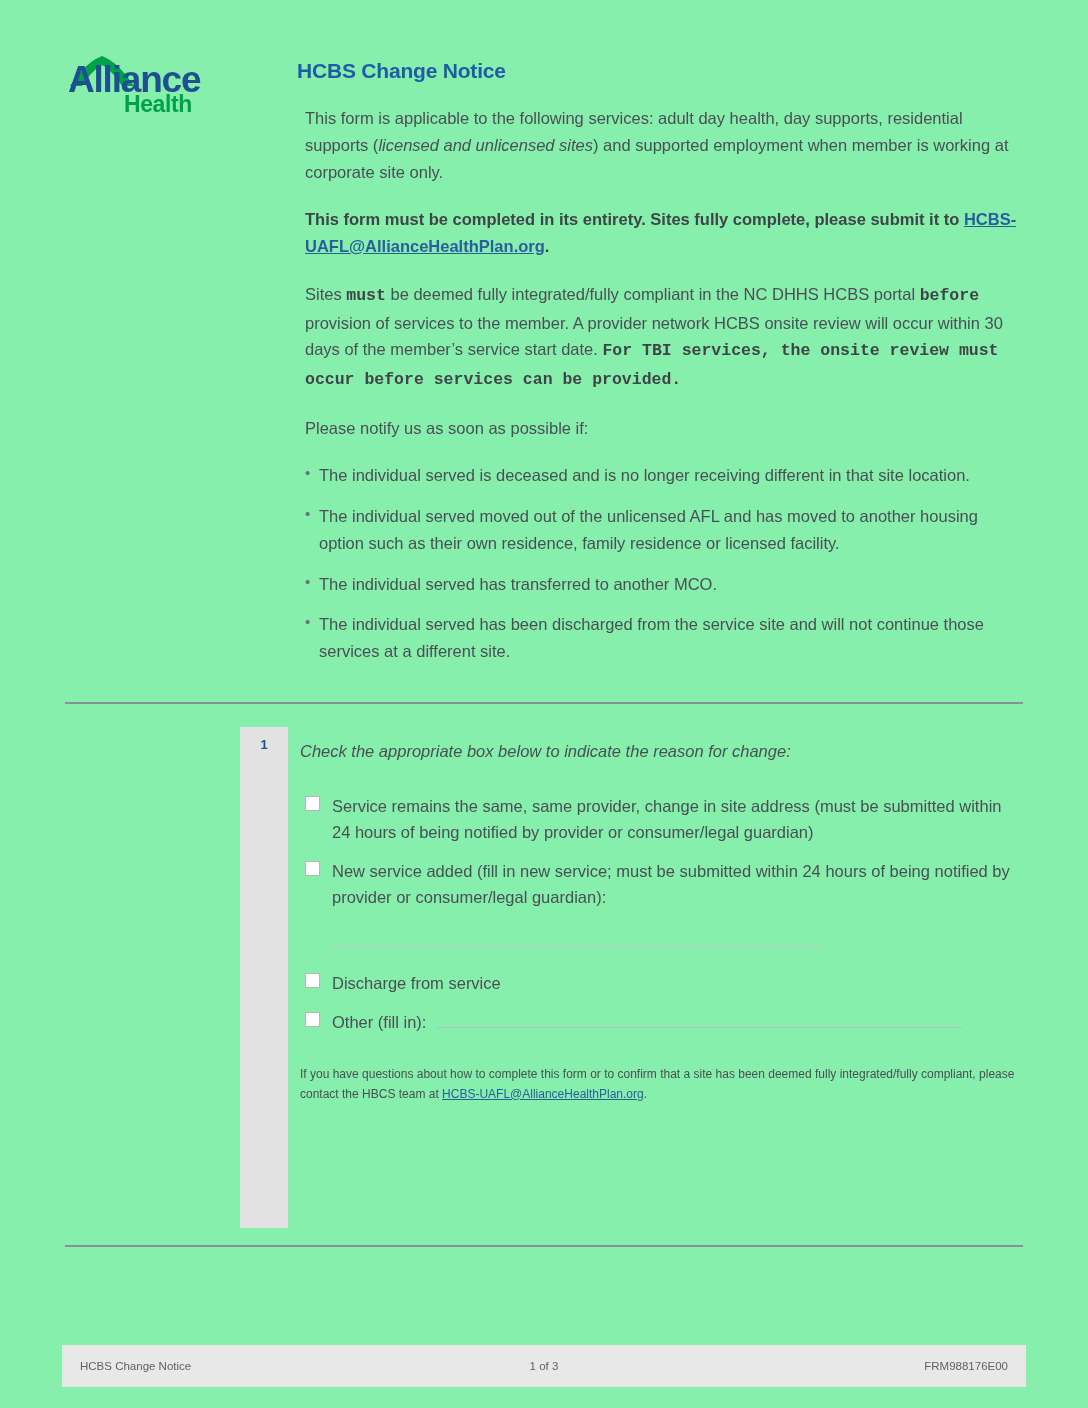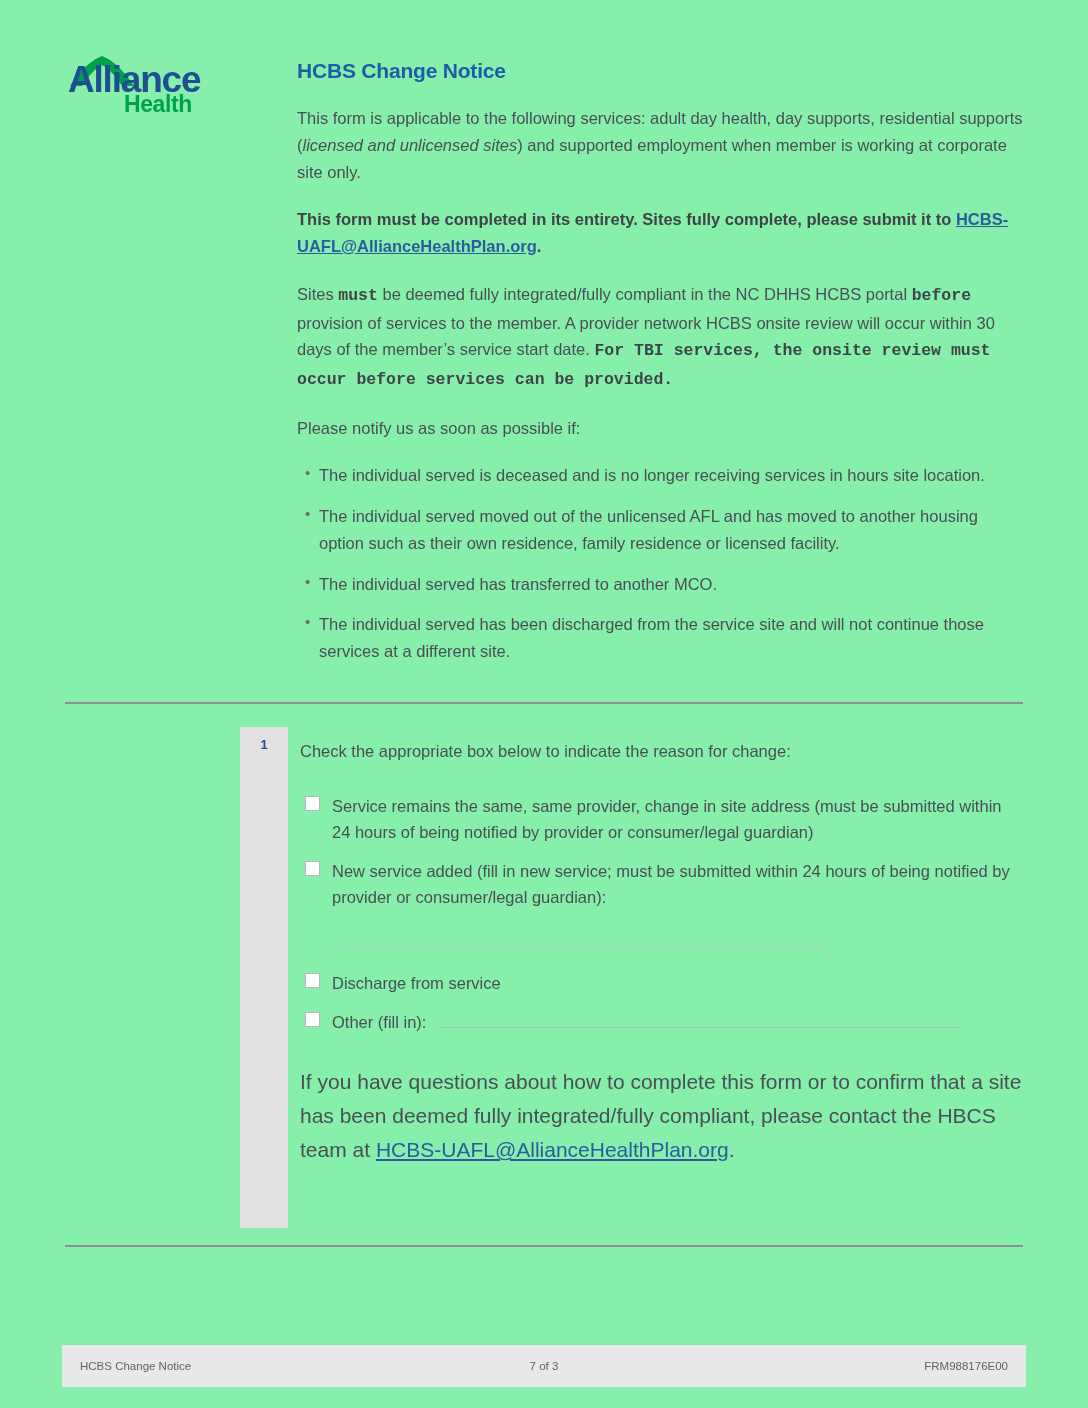--- a/index.html
+++ b/index.html
@@ -43,21 +43,21 @@
     font-size: 21px;
     font-weight: bold;
     color: #1f5ca8;
     letter-spacing: -0.2px;
     margin: 0 0 22px 0;
     line-height: 1.2;
   }
   p.body-text {
     font-size: 16.5px;
     line-height: 1.62;
-    margin: 0 0 21px 0;
+    margin: 0 0 21px 8px;
     color: #4a4f55;
   }
   p.body-text.bold {
     font-weight: bold;
     color: #3f4449;
   }
   .em { font-style: italic; }
   .strong { font-weight: bold; color: #3f4449; font-family: Liberation Mono, monospace; }
   a.maillink {
     color: #2a5d9e;
@@ -121,20 +121,21 @@
     position: absolute;
     left: 300px;
     top: 738px;
     width: 722px;
   }
   .section-intro {
     font-size: 16.5px;
     line-height: 1.62;
     margin: 0 0 28px 0;
     color: #4a4f55;
+    font-style: italic;
   }
 
   .check-row {
     position: relative;
     padding-left: 32px;
     margin-bottom: 12px;
     font-size: 16.5px;
     line-height: 1.6;
     color: #4a4f55;
   }
@@ -159,21 +160,21 @@
     width: 525px;
     margin-left: 6px;
   }
   .fill-line-block {
     margin: 36px 0 22px 32px;
     width: 490px;
     border-bottom: 1px solid #c3c6c9;
     height: 1px;
   }
   .section-outro {
-    font-size: 21px;
+    font-size: 12px;
     line-height: 1.62;
     margin: 30px 0 0 0;
     color: #4a4f55;
   }
 
   
   .footer-band {
     position: absolute;
     left: 62px;
     top: 1345px;
@@ -212,21 +213,21 @@
 
     <p class="body-text"><span>This form is applicable to the following services: adult day health, day supports, residential supports (</span><span class="em">licensed and unlicensed sites</span><span>) and supported employment when member is working at corporate site only.</span></p>
 
     <p class="body-text bold"><span>This form must be completed in its entirety. Sites fully complete, please submit it to </span><a class="maillink" href="#">HCBS-UAFL@AllianceHealthPlan.org</a><span>.</span></p>
 
     <p class="body-text"><span>Sites </span><span class="strong">must</span><span> be deemed fully integrated/fully compliant in the NC DHHS HCBS portal </span><span class="strong">before</span><span> provision of services to the member. A provider network HCBS onsite review will occur within 30 days of the member’s service start date. </span><span class="strong">For TBI services, the onsite review must occur before services can be provided.</span></p>
 
     <p class="body-text">Please notify us as soon as possible if:</p>
 
     <ul class="notify-list">
-      <li>The individual served is deceased and is no longer receiving services in hours site location.</li>
+      <li>The individual served is deceased and is no longer receiving different in that site location.</li>
       <li>The individual served moved out of the unlicensed AFL and has moved to another housing option such as their own residence, family residence or licensed facility.</li>
       <li>The individual served has transferred to another MCO.</li>
       <li>The individual served has been discharged from the service site and will not continue those services at a different site.</li>
     </ul>
   </div>
 
   <div class="hrule top"></div>
   <div class="hrule bottom"></div>
 
   <div class="num-strip">
@@ -263,18 +264,18 @@
       <span>Other (fill in):</span>
       <span class="fill-line-inline"></span>
     </div>
 
     <p class="section-outro"><span>If you have questions about how to complete this form or to confirm that a site has been deemed fully integrated/fully compliant, please contact the HBCS team at </span><a class="maillink" href="#">HCBS-UAFL@AllianceHealthPlan.org</a><span>.</span></p>
   </div>
 
   <div class="footer-band">
     <div class="footer-inner">
       <span class="footer-left">HCBS Change Notice</span>
-      <span class="footer-center">7 of 3</span>
+      <span class="footer-center">1 of 3</span>
       <span class="footer-right">FRM988176E00</span>
     </div>
   </div>
 
 </div>
 
 </body></html>

